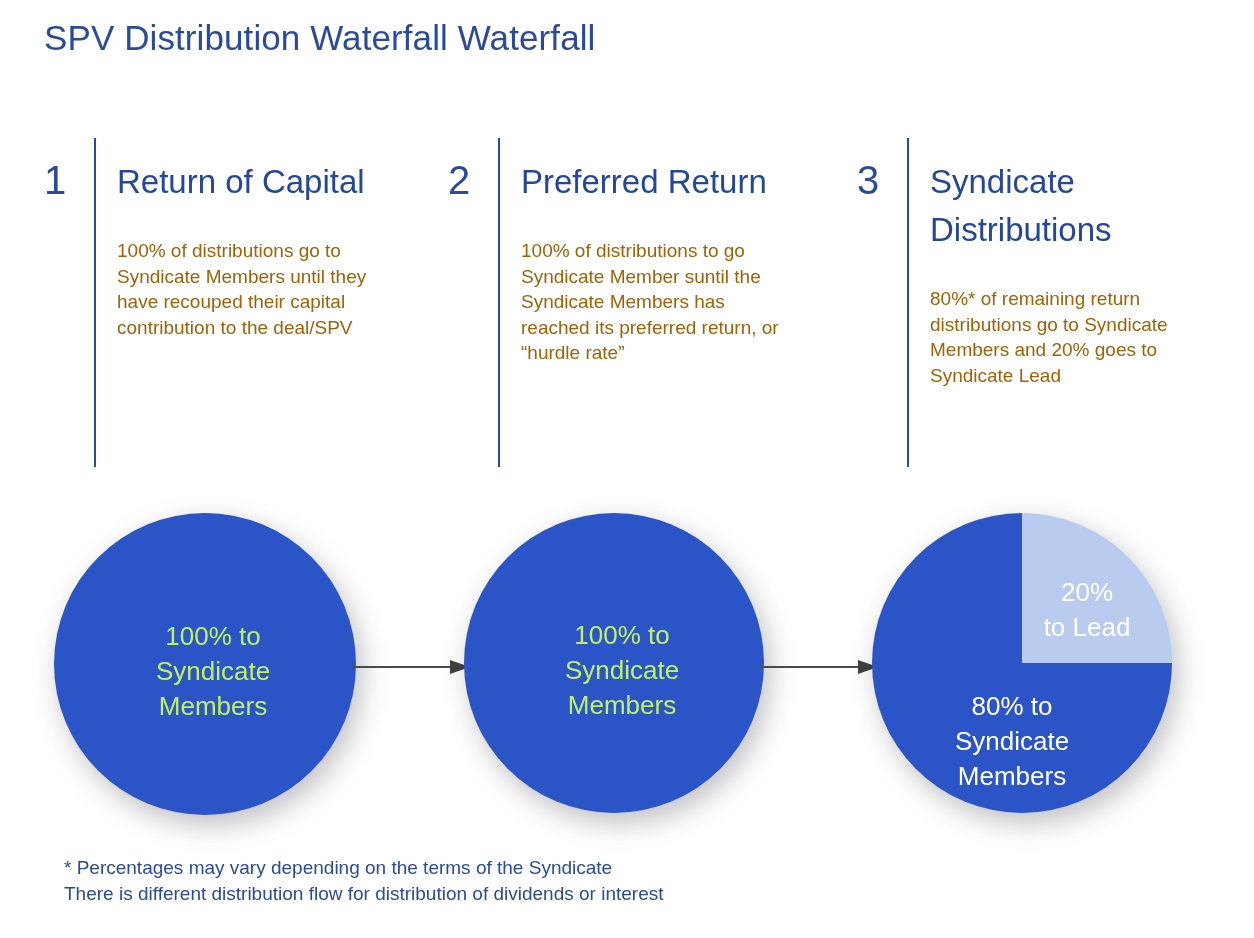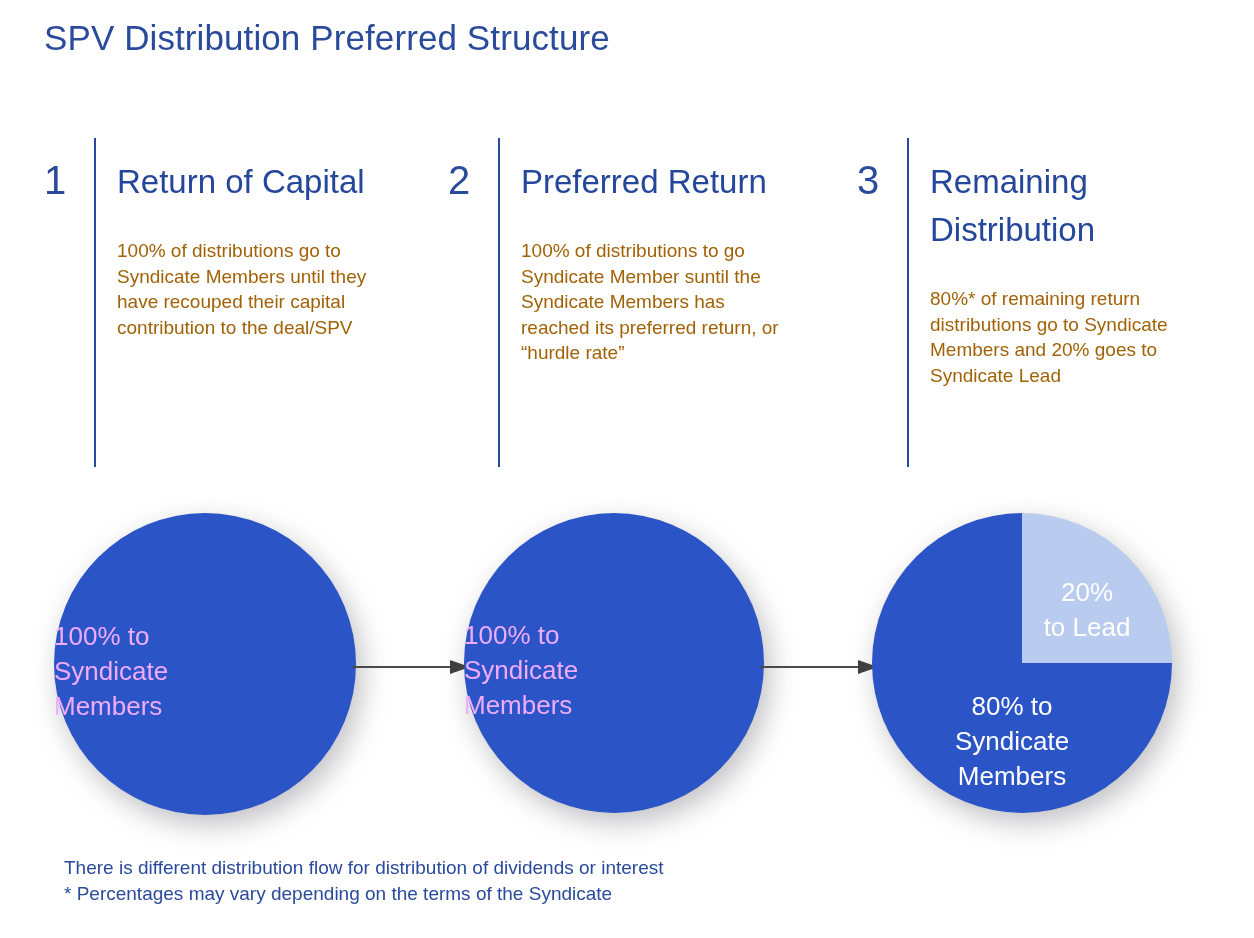--- a/index.html
+++ b/index.html
@@ -98,24 +98,24 @@
   .node {
     position: absolute;
     border-radius: 50%;
     filter: drop-shadow(6px 10px 14px rgba(70,70,80,0.34));
   }
   .circle-node {
     background: #2b55c6;
   }
   .node-label {
     position: absolute;
-    left: 0;
+    left: 8px;
     width: 100%;
-    text-align: left;
-    color: #f0abfc;
+    text-align: center;
+    color: #bef264;
     font-size: 26px;
     line-height: 35px;
     white-space: pre-line;
   }
 
   
   #node-1 { left: 54px; top: 13px; width: 302px; height: 302px; }
   #node-1 .node-label { top: 106px; }
 
   
@@ -170,21 +170,21 @@
     top: 855px;
     font-size: 19px;
     line-height: 26px;
     color: #2a4a9b;
   }
   .footnote-line { white-space: nowrap; }
 </style>
 </head>
 <body>
 
-<div id="page-title">SPV Distribution Preferred Structure</div>
+<div id="page-title">SPV Distribution Waterfall Waterfall</div>
 
 <div id="steps">
 
   <div class="step step-1">
     <div class="step-num">1</div>
     <div class="step-rule"></div>
     <div class="step-body">
       <div class="step-heading">Return of Capital</div>
       <div class="step-text">100% of distributions go to Syndicate Members  until they have recouped their capital contribution to the deal/SPV</div>
     </div>
@@ -196,21 +196,21 @@
     <div class="step-body">
       <div class="step-heading">Preferred Return</div>
       <div class="step-text">100% of distributions to go Syndicate Member suntil the Syndicate Members has reached its preferred return, or “hurdle rate”</div>
     </div>
   </div>
 
   <div class="step step-3">
     <div class="step-num">3</div>
     <div class="step-rule"></div>
     <div class="step-body">
-      <div class="step-heading">Remaining Distribution</div>
+      <div class="step-heading">Syndicate Distributions</div>
       <div class="step-text">80%* of remaining return distributions go to Syndicate Members and 20% goes to Syndicate Lead</div>
     </div>
   </div>
 
 </div>
 
 <div id="flow">
 
   <div class="node circle-node" id="node-1">
     <div class="node-label">100% to
@@ -242,15 +242,15 @@
     <div id="pie-lead-label">20%
 to Lead</div>
     <div id="pie-members-label">80% to
 Syndicate
 Members</div>
   </div>
 
 </div>
 
 <div id="footnotes">
+  <div class="footnote-line">* Percentages may vary depending on the terms of the Syndicate</div>
   <div class="footnote-line">There is different distribution flow for distribution of dividends or interest</div>
-  <div class="footnote-line">* Percentages may vary depending on the terms of the Syndicate</div>
 </div>
 
 </body></html>

